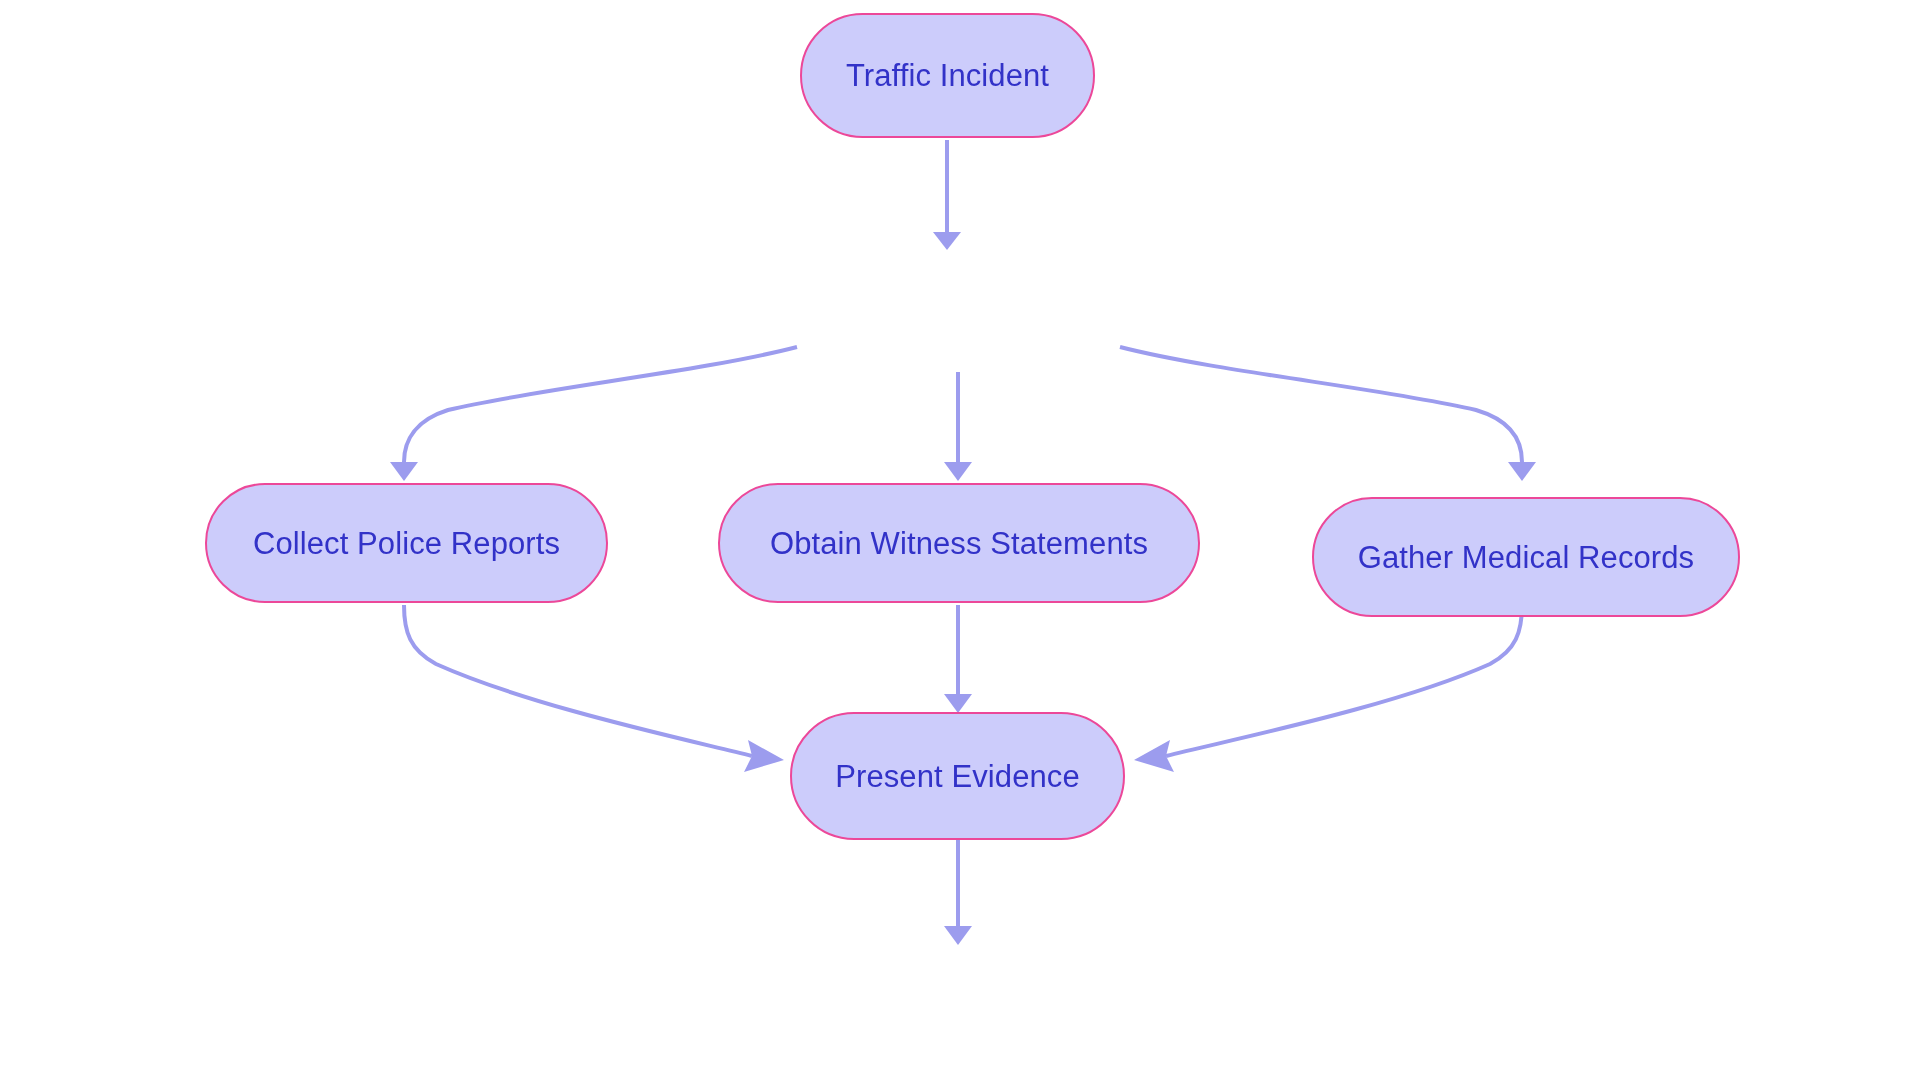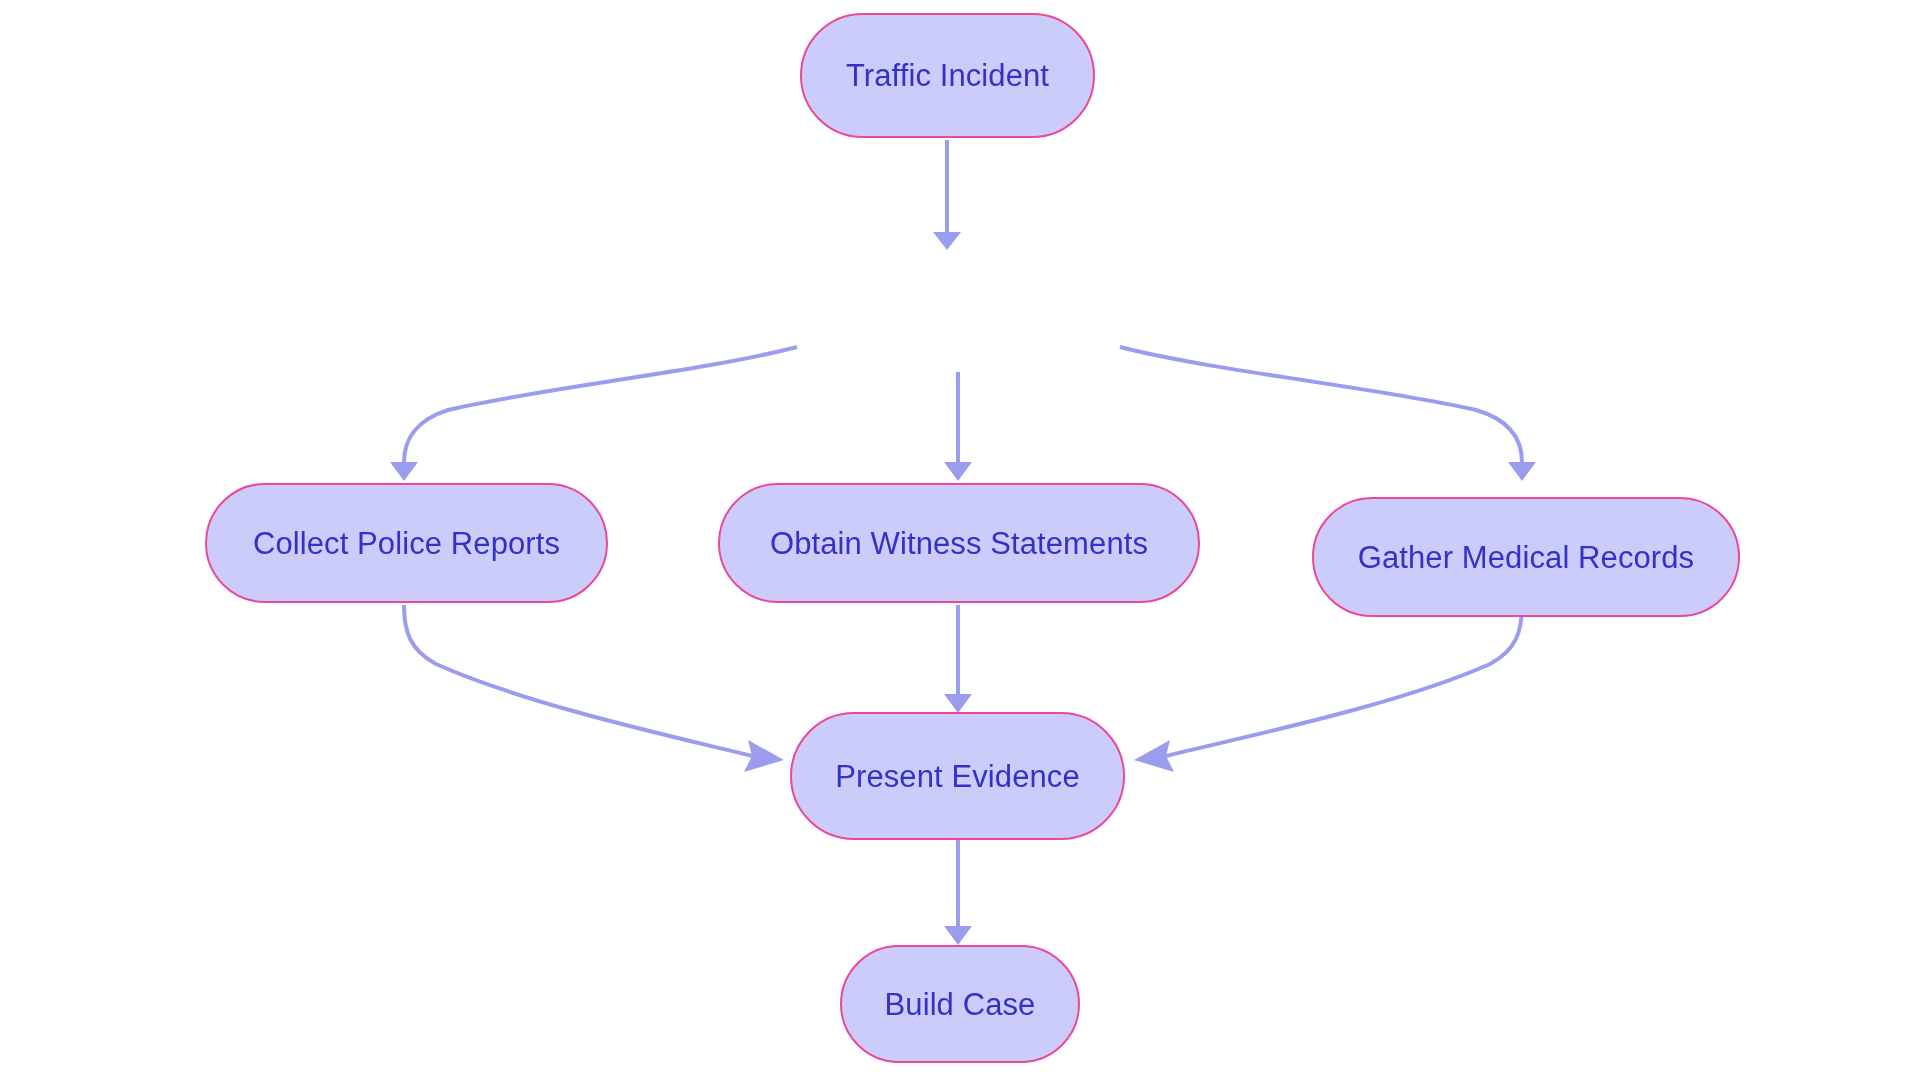--- a/index.html
+++ b/index.html
@@ -108,17 +108,14 @@
   </div>
 
   <div class="node" style="left:1312px; top:483px; width:428px; height:120px;margin-top:14px;">
     <span class="node-label">Gather Medical Records</span>
   </div>
 
   <div class="node" style="left:790px; top:712px; width:335px; height:128px;">
     <span class="node-label">Present Evidence</span>
   </div>
 
-  <div class="node" style="left:840px; top:945px; width:240px; height:118px;">
-    <span class="node-label">Build Case</span>
-  </div>
 
 </div>
 
 </body></html>

